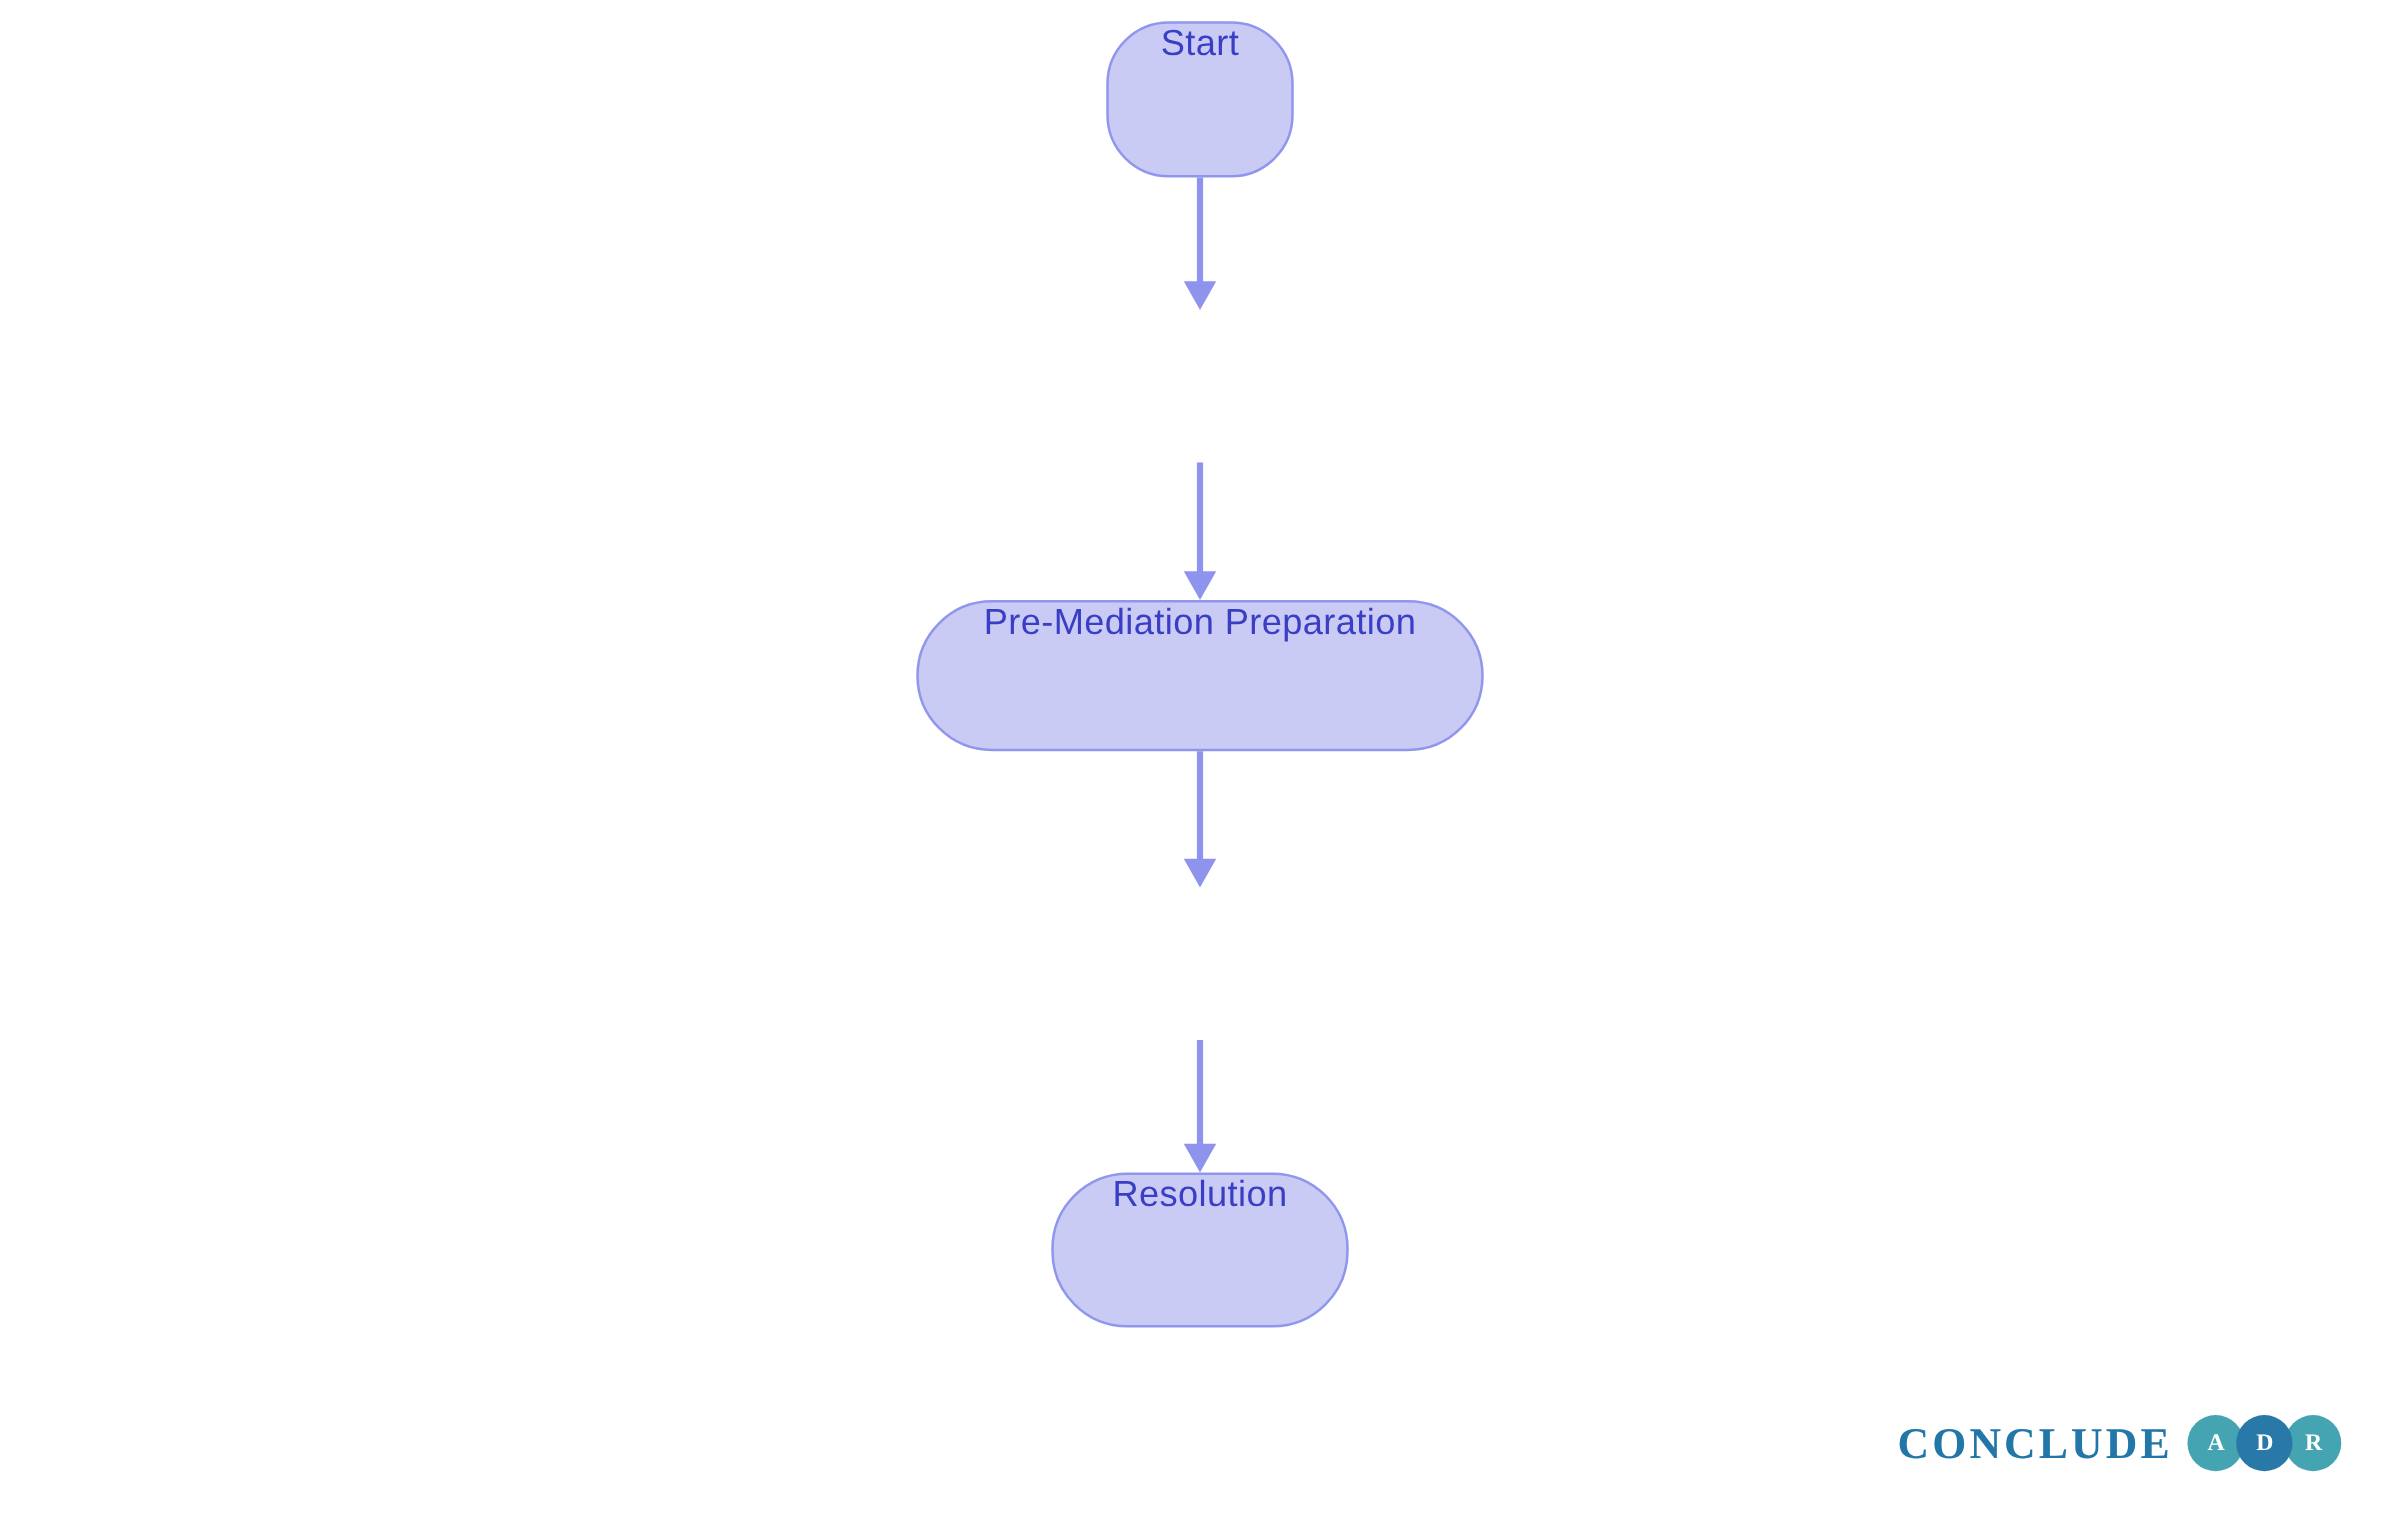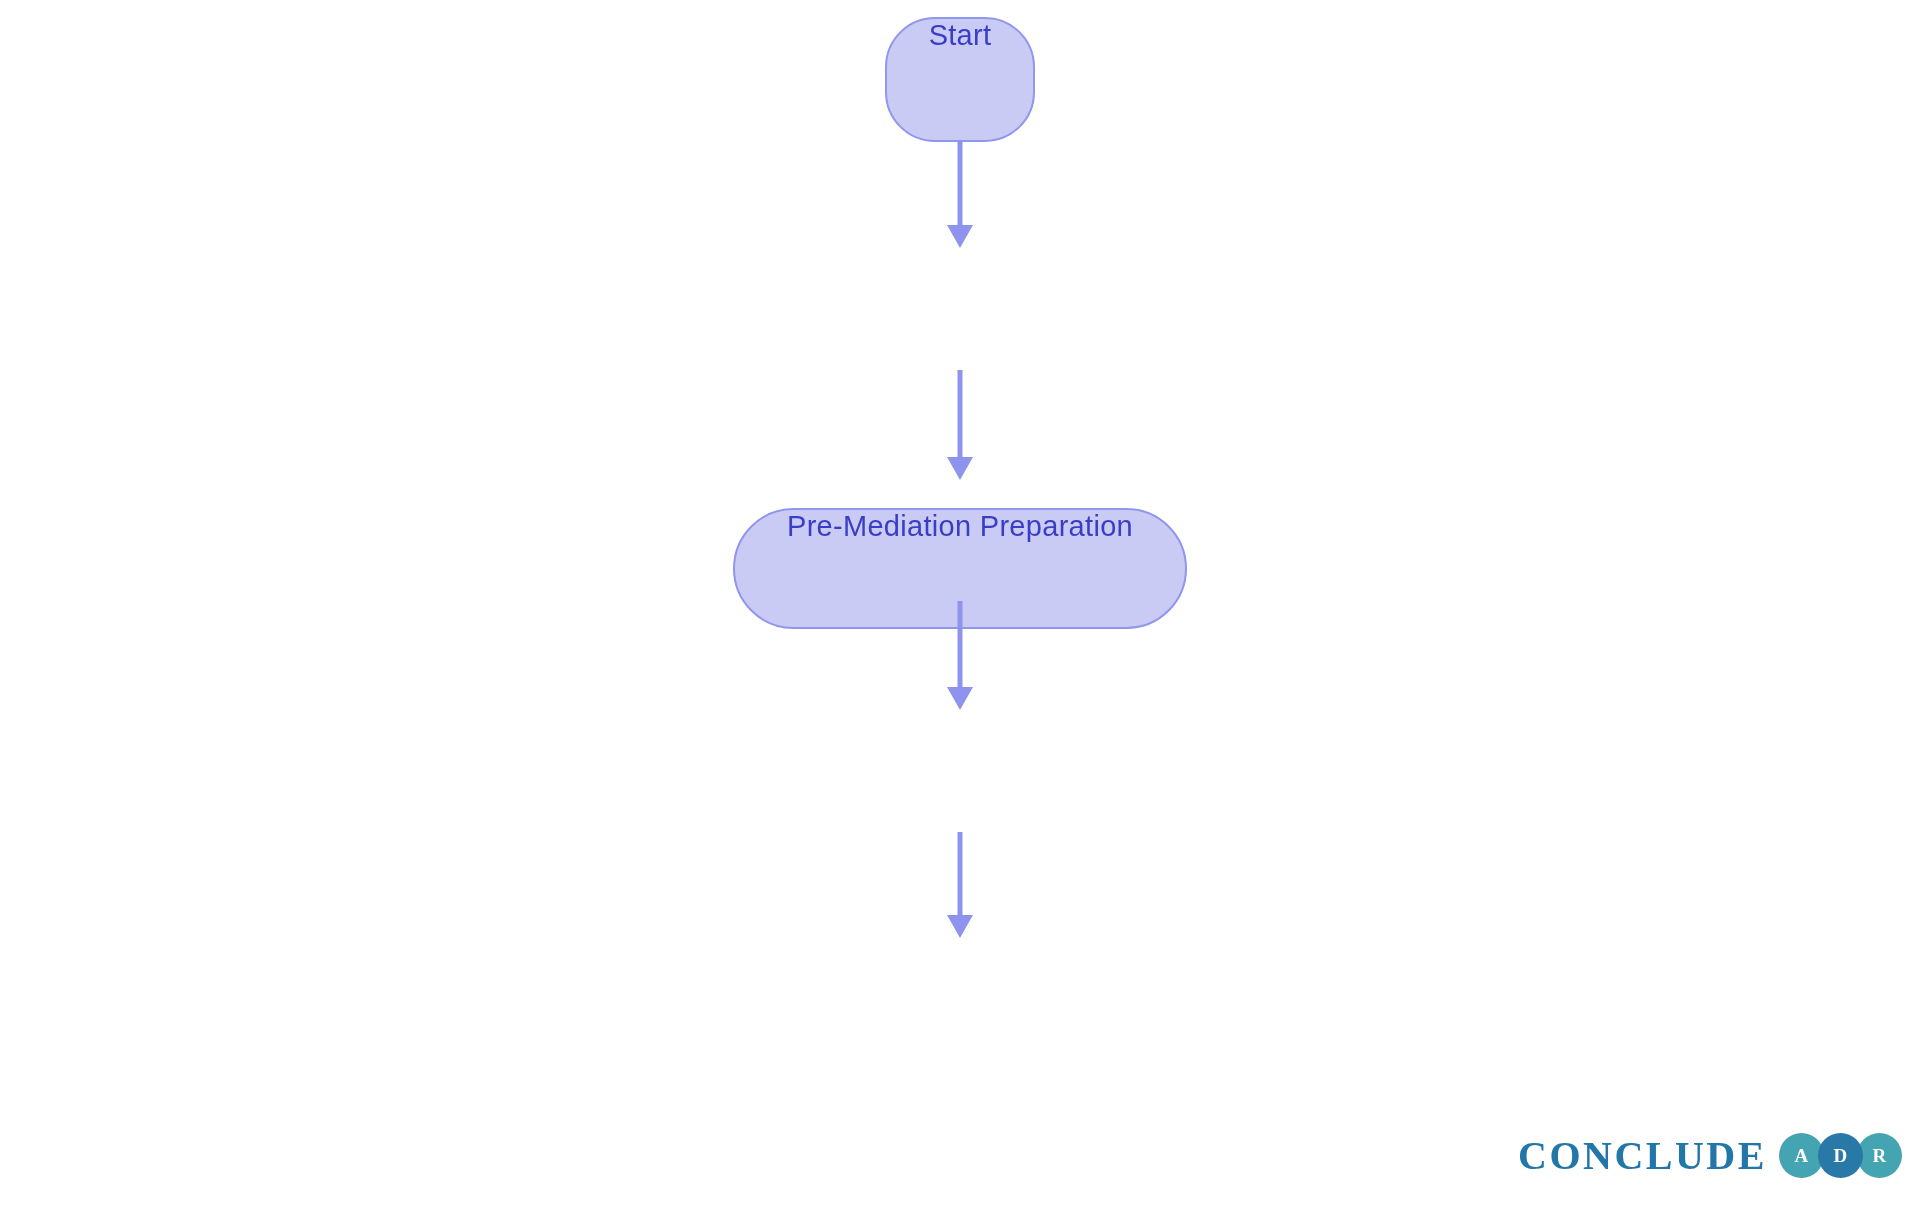--- a/index.html
+++ b/index.html
@@ -25,21 +25,21 @@
     color: #3a3ec4;
     font-size: 29px;
     letter-spacing: 0.3px;
     display: flex;
     justify-content: center;
     white-space: nowrap;
     border-radius: 61px;
   }
   .node-start        { left: 885px; top: 17px;  width: 150px; height: 125px; border-radius: 50px; }
   .node-selection    { left: 766px; top: 248px; width: 388px; height: 122px; }
-  .node-preparation  { left: 733px; top: 480px; width: 454px; height: 121px; margin-top: 28px; }
+  .node-preparation  { left: 733px; top: 480px; width: 454px; height: 121px; }
   .node-session      { left: 787px; top: 710px; width: 347px; height: 122px; }
   .node-resolution   { left: 841px; top: 938px; width: 238px; height: 124px; }
 
   
   .arrow {
     position: absolute;
     left: 946px;           
     width: 28px;
   }
   .arrow .stem {
@@ -71,21 +71,21 @@
   .logo {
     position: absolute;
     left: 1518px;
     top: 1132px;
     display: flex;
     align-items: center;
     font-family: "Liberation Serif", serif;
   }
   .logo .wordmark {
     color: #2277a8;
-    font-size: 40px;
+    font-size: 35px;
     font-weight: 700;
     letter-spacing: 2.5px;
     margin-right: 12px;
   }
   .logo .circle {
     width: 45px;
     height: 45px;
     border-radius: 50%;
     display: flex;
     align-items: center;
@@ -127,20 +127,23 @@
     <div class="stem"></div>
     <div class="head"></div>
   </div>
 
 
   <div class="arrow arrow-4">
     <div class="stem"></div>
     <div class="head"></div>
   </div>
 
+  <div class="node node-resolution">
+    <span>Resolution</span>
+  </div>
 
   <div class="logo">
     <span class="wordmark">CONCLUDE</span>
     <span class="circle circle-a">A</span>
     <span class="circle circle-d">D</span>
     <span class="circle circle-r">R</span>
   </div>
 
 </div>
 

